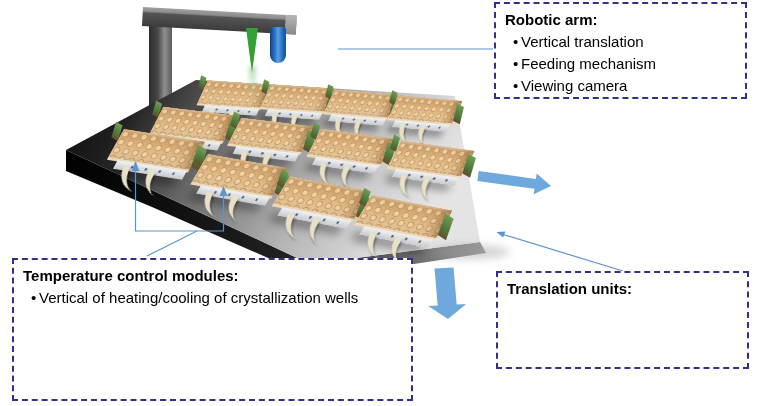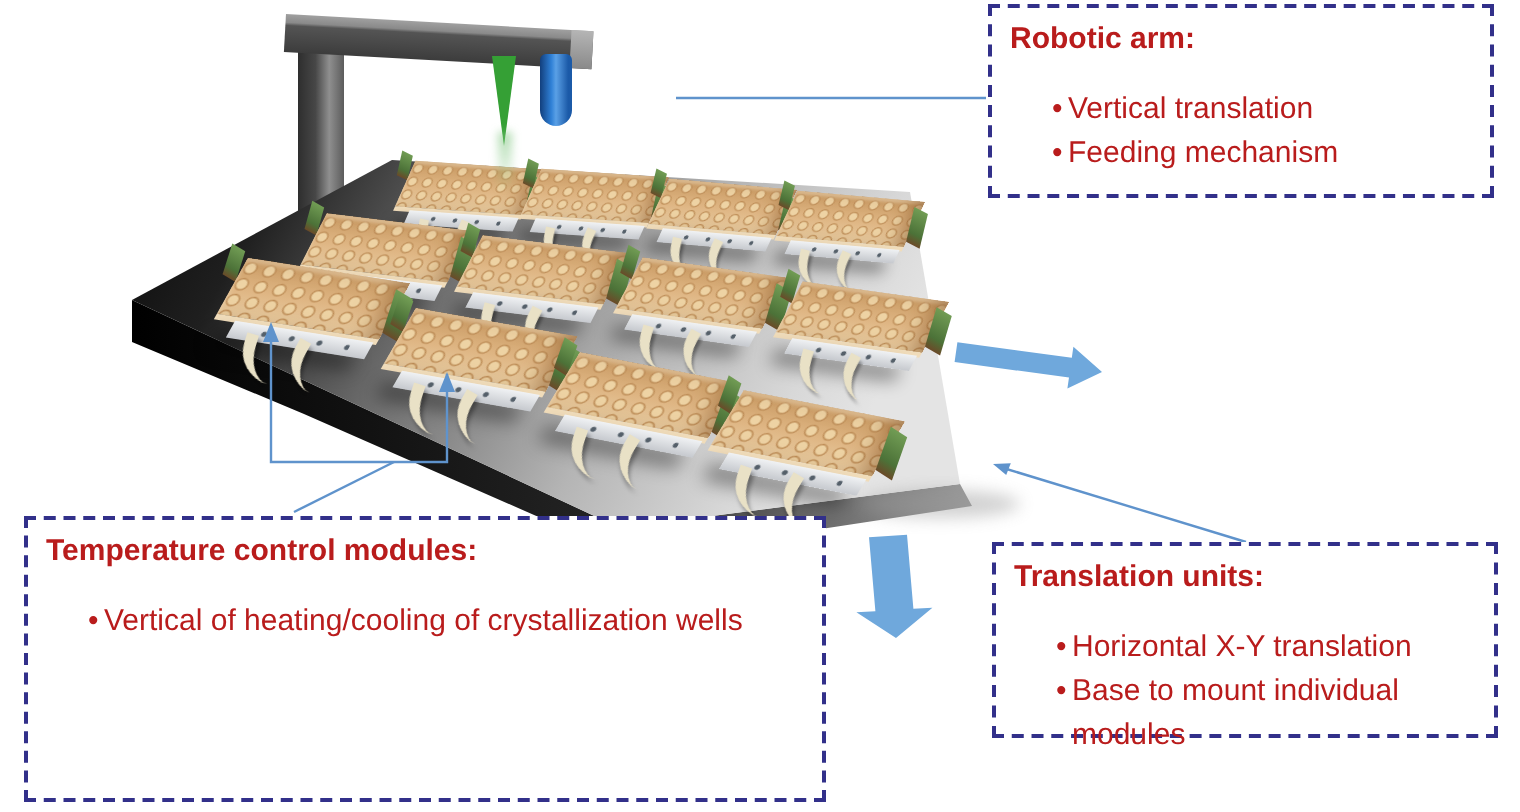--- a/index.html
+++ b/index.html
@@ -79,24 +79,24 @@
     border-left:6px solid #e9e1c6; border-bottom-left-radius:90% 75%;
     filter:drop-shadow(2px 2px 1px rgba(0,0,0,.35));
   }
   .m-cable-1 { left:10px; transform:rotate(8deg); }
   .m-cable-2 { left:34px; transform:rotate(20deg); }
 
   
   .callout {
     position:absolute; box-sizing:border-box; z-index:10; background:#ffffff;
     border:2px dashed #32308a; padding:5px 8px 4px 9px;
-    font-size:15px; line-height:22px; color:#b91c1c;
+    font-size:15px; line-height:22px; color:#000000;
   }
   .callout .c-title { font-weight:bold; }
-  .callout ul { margin:13px; padding:0 0 0 8px; list-style:none; }
+  .callout ul { margin:0; padding:0 0 0 8px; list-style:none; }
   .callout li { position:relative; padding-left:8px; }
   .callout li::before { content:"\2022"; position:absolute; left:0; }
   .co-arm  { left:494px; top:2px;   width:253px; height:97px; }
   .co-temp { left:12px;   top:258px; width:401px; height:143px; }
   .co-trans{ left:496px; top:271px; width:253px; height:98px; }
   .co-temp li  { max-width:352px; }
   .co-trans li { max-width:197px; }
 </style>
 </head>
 <body>
@@ -245,31 +245,28 @@
 
     <polygon points="477.3,181 534.5,188.8 533.7,194.2 551,186 536.7,173.4 535.9,178.9 478.7,171.1" fill="#6fa8dc"></polygon>
     <polygon points="434.5,268.6 437.7,305.6 428.2,306.1 448,319 466.2,303.9 456.7,304.4 453.5,267.4" fill="#6fa8dc"></polygon>
   </svg>
 
   <div class="callout co-arm">
     <div class="c-title">Robotic arm:</div>
     <ul>
       <li>Vertical translation</li>
       <li>Feeding mechanism</li>
+      <li>Viewing camera</li>
     </ul>
   </div>
 
   <div class="callout co-temp">
     <div class="c-title">Temperature control modules:</div>
     <ul>
       <li>Vertical of heating/cooling of crystallization wells</li>
     </ul>
   </div>
 
   <div class="callout co-trans">
     <div class="c-title">Translation units:</div>
-    <ul>
-      <li>Horizontal X-Y translation</li>
-      <li>Base to mount individual modules</li>
-    </ul>
   </div>
 
 </div>
 
 </body></html>

